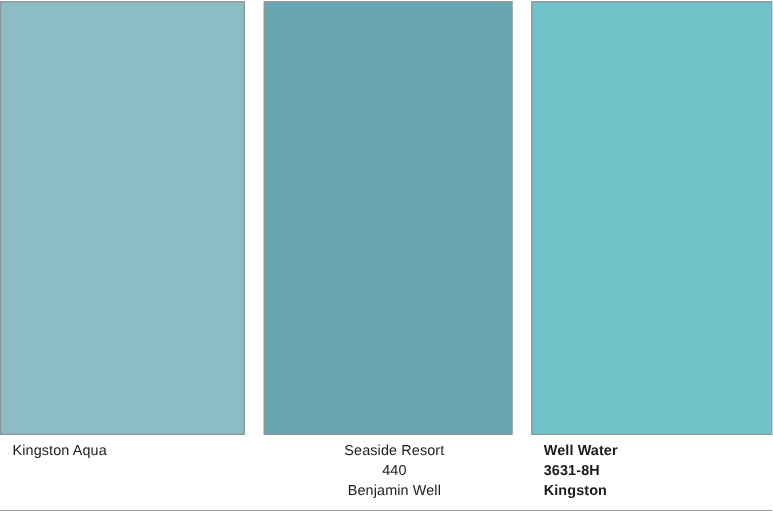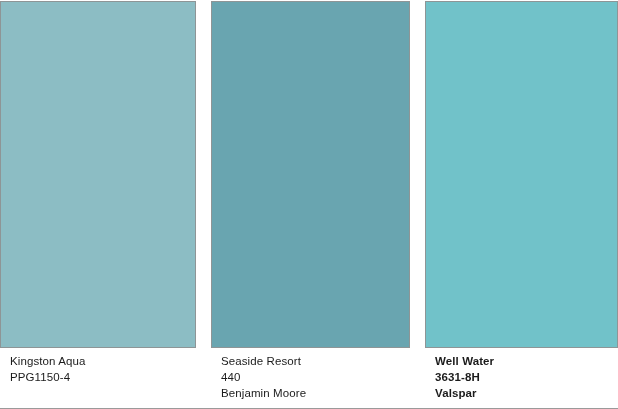--- a/index.html
+++ b/index.html
@@ -63,50 +63,49 @@
     letter-spacing: 0.1px;
   }
 
   .label-line {
     display: block;
     white-space: nowrap;
   }
 
   
   #swatch-card-1 { left: 0px;   width: 196px; }
-  #swatch-card-2 { left: 211px; width: 199px; }
+  #swatch-card-2 { left: 211px; width: 199px; text-align: center; }
   #swatch-card-3 { left: 425px; width: 193px; font-weight: bold; }
 
   #swatch-card-3 .swatch-chip { border-right-width: 1px; }
 </style>
 </head>
 <body>
 
 <div id="palette" style="background: rgb(255, 255, 255);">
 
   <div class="swatch-card" id="swatch-card-1">
     <div class="swatch-chip" style="background-color: rgb(140, 189, 196); border-color: rgb(142, 149, 150);"></div>
     <div class="swatch-label" style="color: rgb(27, 27, 27);">
       <span class="label-line">Kingston Aqua</span>
-      <span class="label-line">PPG1150-4</span>
     </div>
   </div>
 
   <div class="swatch-card" id="swatch-card-2">
     <div class="swatch-chip" style="background-color: rgb(105, 165, 176); border-color: rgb(142, 149, 150);"></div>
     <div class="swatch-label" style="color: rgb(27, 27, 27);">
       <span class="label-line">Seaside Resort</span>
       <span class="label-line">440</span>
-      <span class="label-line">Benjamin Moore</span>
+      <span class="label-line">Benjamin Well</span>
     </div>
   </div>
 
   <div class="swatch-card" id="swatch-card-3">
     <div class="swatch-chip" style="background-color: rgb(113, 194, 201); border-color: rgb(142, 149, 150);"></div>
     <div class="swatch-label" style="color: rgb(27, 27, 27);">
       <span class="label-line">Well Water</span>
       <span class="label-line">3631-8H</span>
-      <span class="label-line">Valspar</span>
+      <span class="label-line">Kingston</span>
     </div>
   </div>
 
   <div id="bottom-rule"></div>
 </div>
 
 </body></html>

